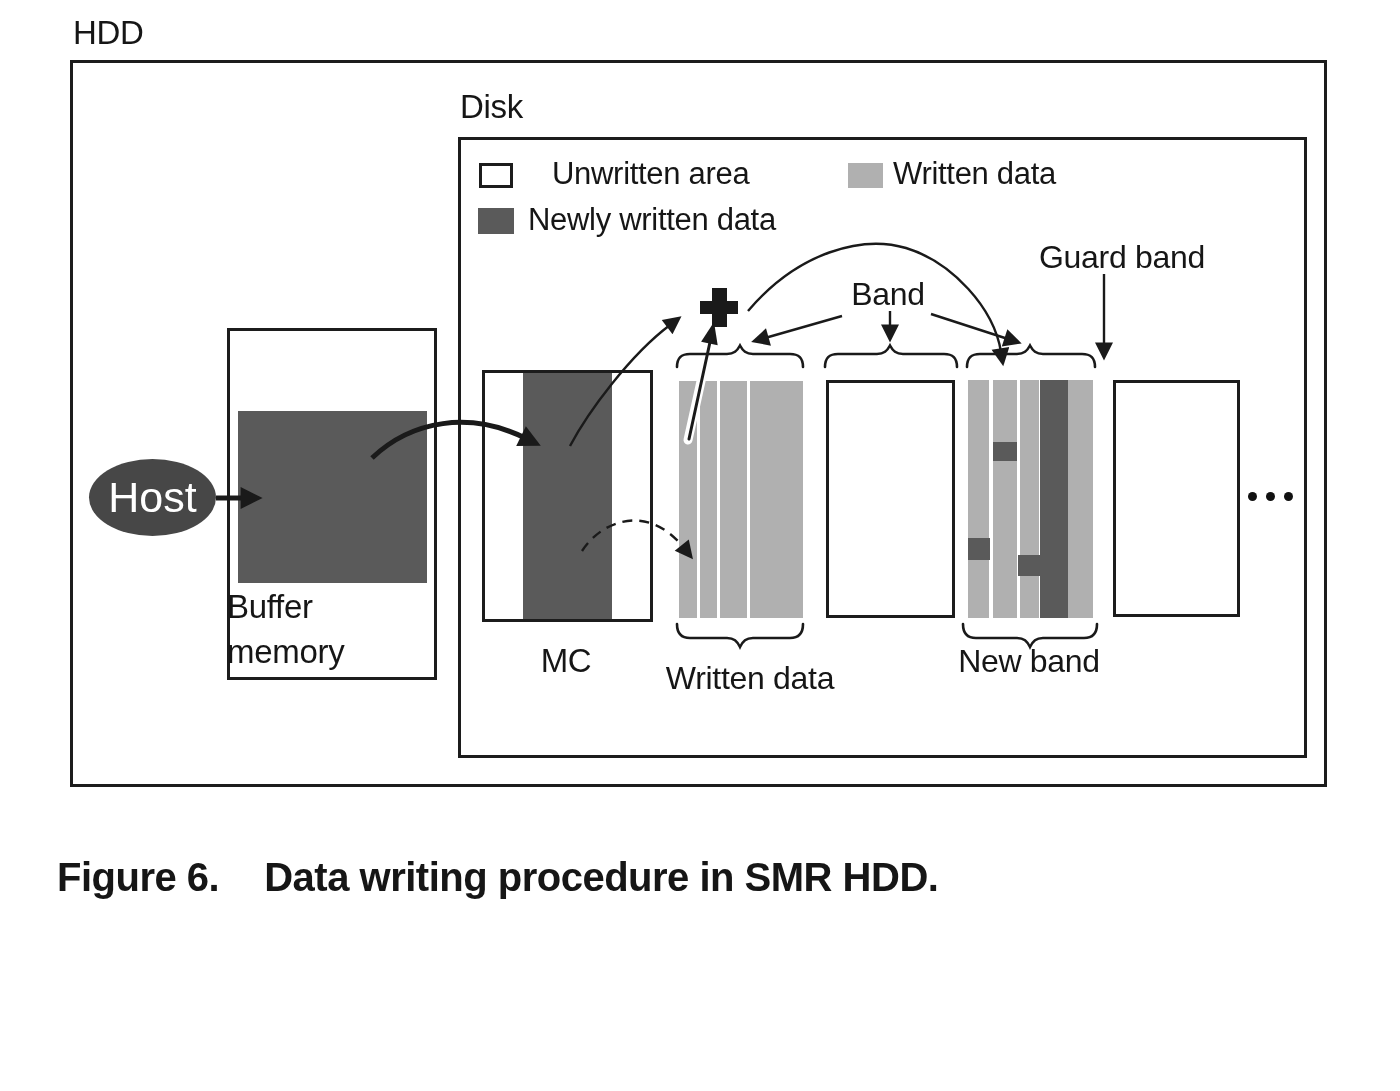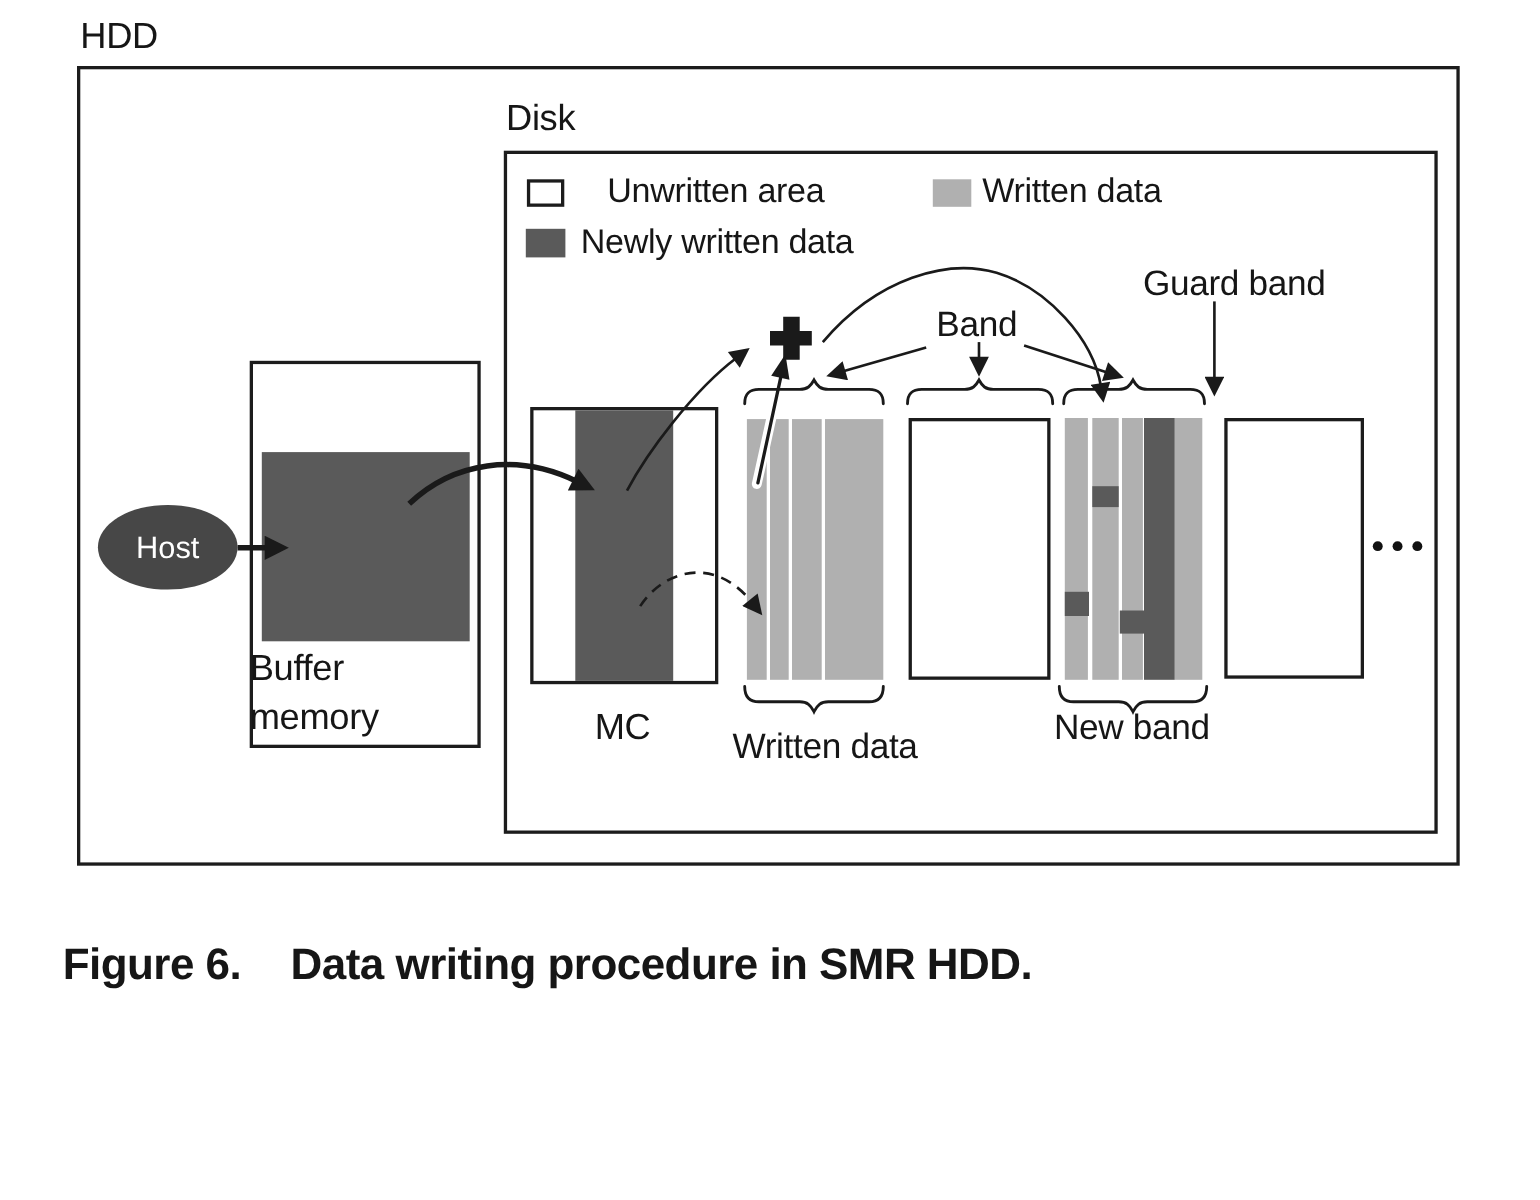--- a/index.html
+++ b/index.html
@@ -15,21 +15,21 @@
   .lbl31{font-size:31px;}
   .ctr{transform:translateX(-50%);}
   .fill-dark{background:var(--dark-gray,#5a5a5a);}
   .fill-light{background:var(--light-gray,#b0b0b0);}
   .swatch{position:absolute;box-sizing:border-box;}
   .sw-border{border:3px solid #1c1c1c;background:#fff;}
   .host{
     position:absolute;left:89px;top:459px;width:127px;height:77px;border-radius:50%;
     background:var(--host-fill,#474747);display:flex;align-items:center;justify-content:center;
   }
-  .host span{color:#fff;font-size:28px;}
+  .host span{color:#fff;font-size:43px;}
   .buffer-label{position:absolute;left:227px;top:584px;width:210px;text-align:left;
     font-size:33px;line-height:45px;letter-spacing:-0.3px;}
   .stripe{position:absolute;top:0;height:100%;}
   .sq{position:absolute;}
   .dot{position:absolute;width:9px;height:9px;border-radius:50%;background:#111;top:492px;}
   svg.overlay{position:absolute;left:0;top:0;pointer-events:none;color:var(--line-black,#1a1a1a);}
   .caption{position:absolute;left:57px;letter-spacing:-0.5px;}
   .cap-title{top:855px;font-size:40px;font-weight:bold;white-space:nowrap;}
   .cap-label{margin-right:45px;}
   .cap-body{top:921px;font-size:38px;line-height:50px;white-space:nowrap;}

